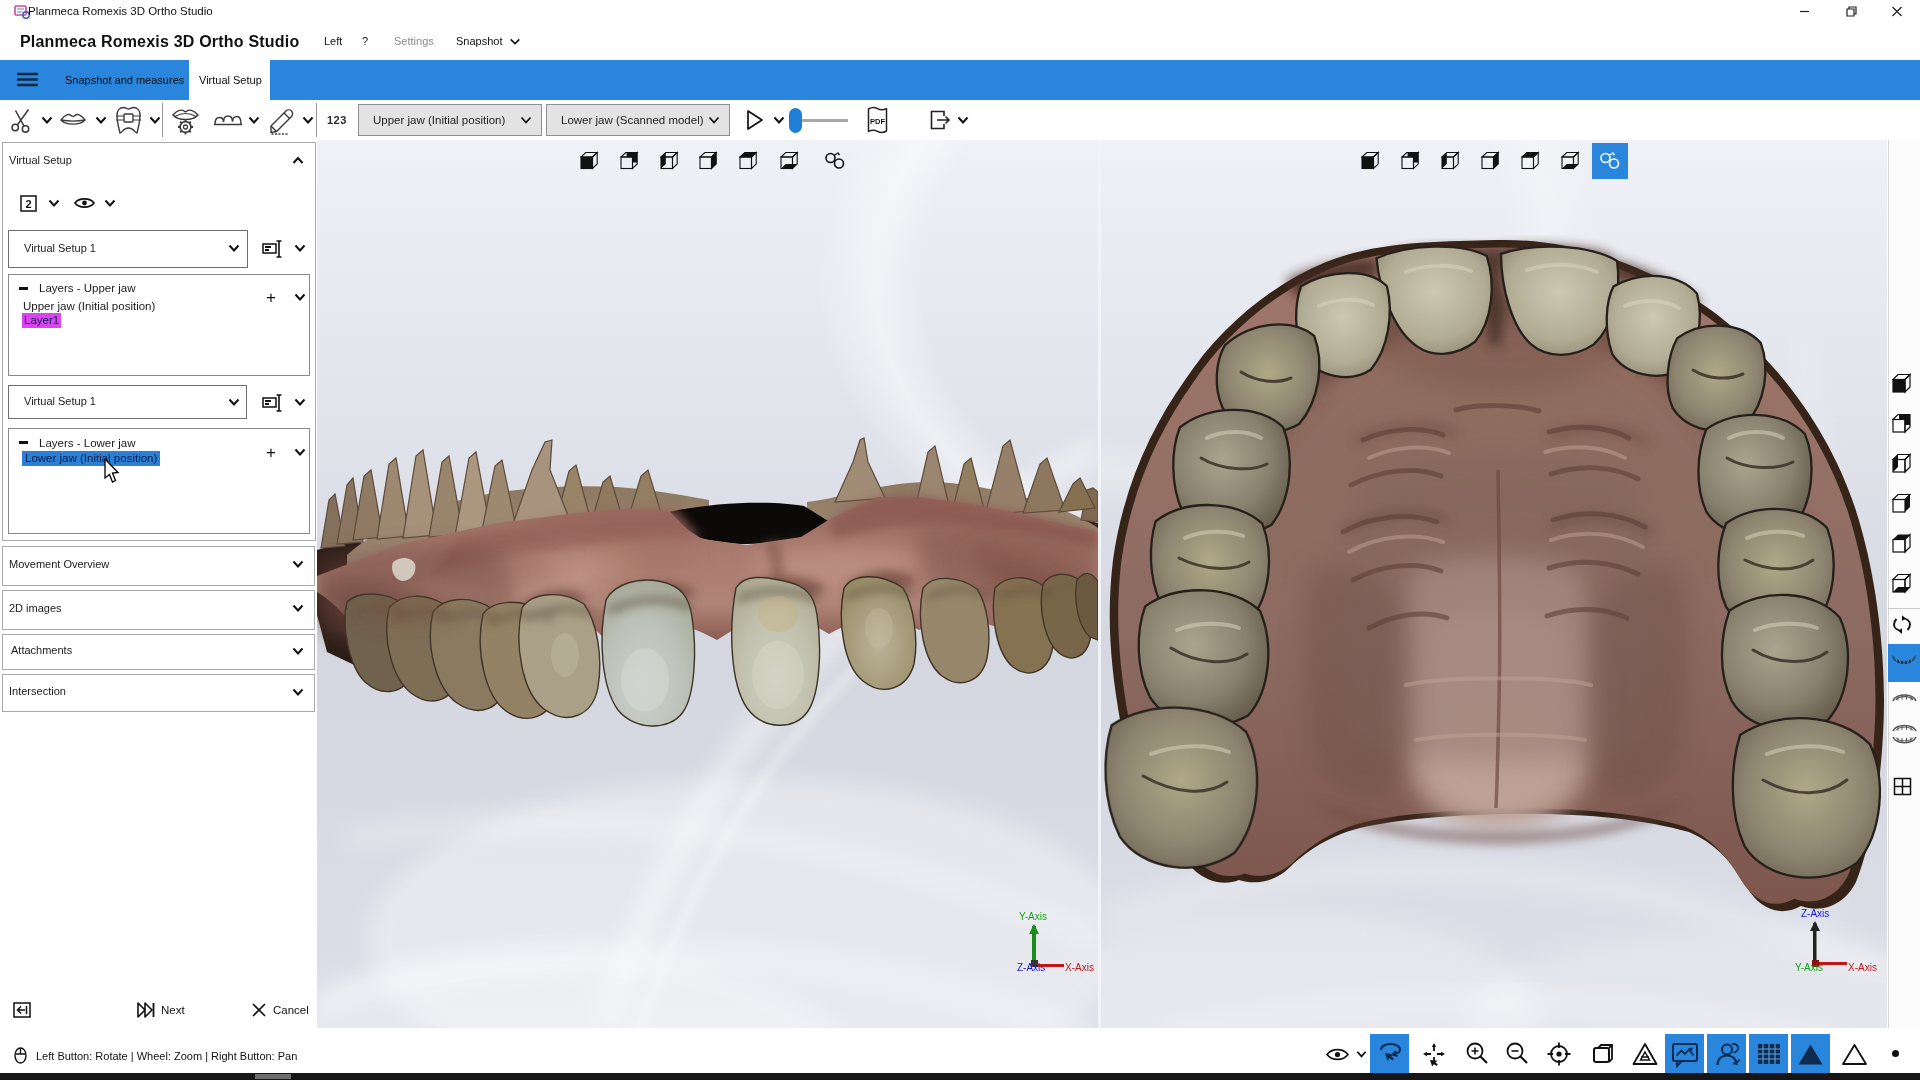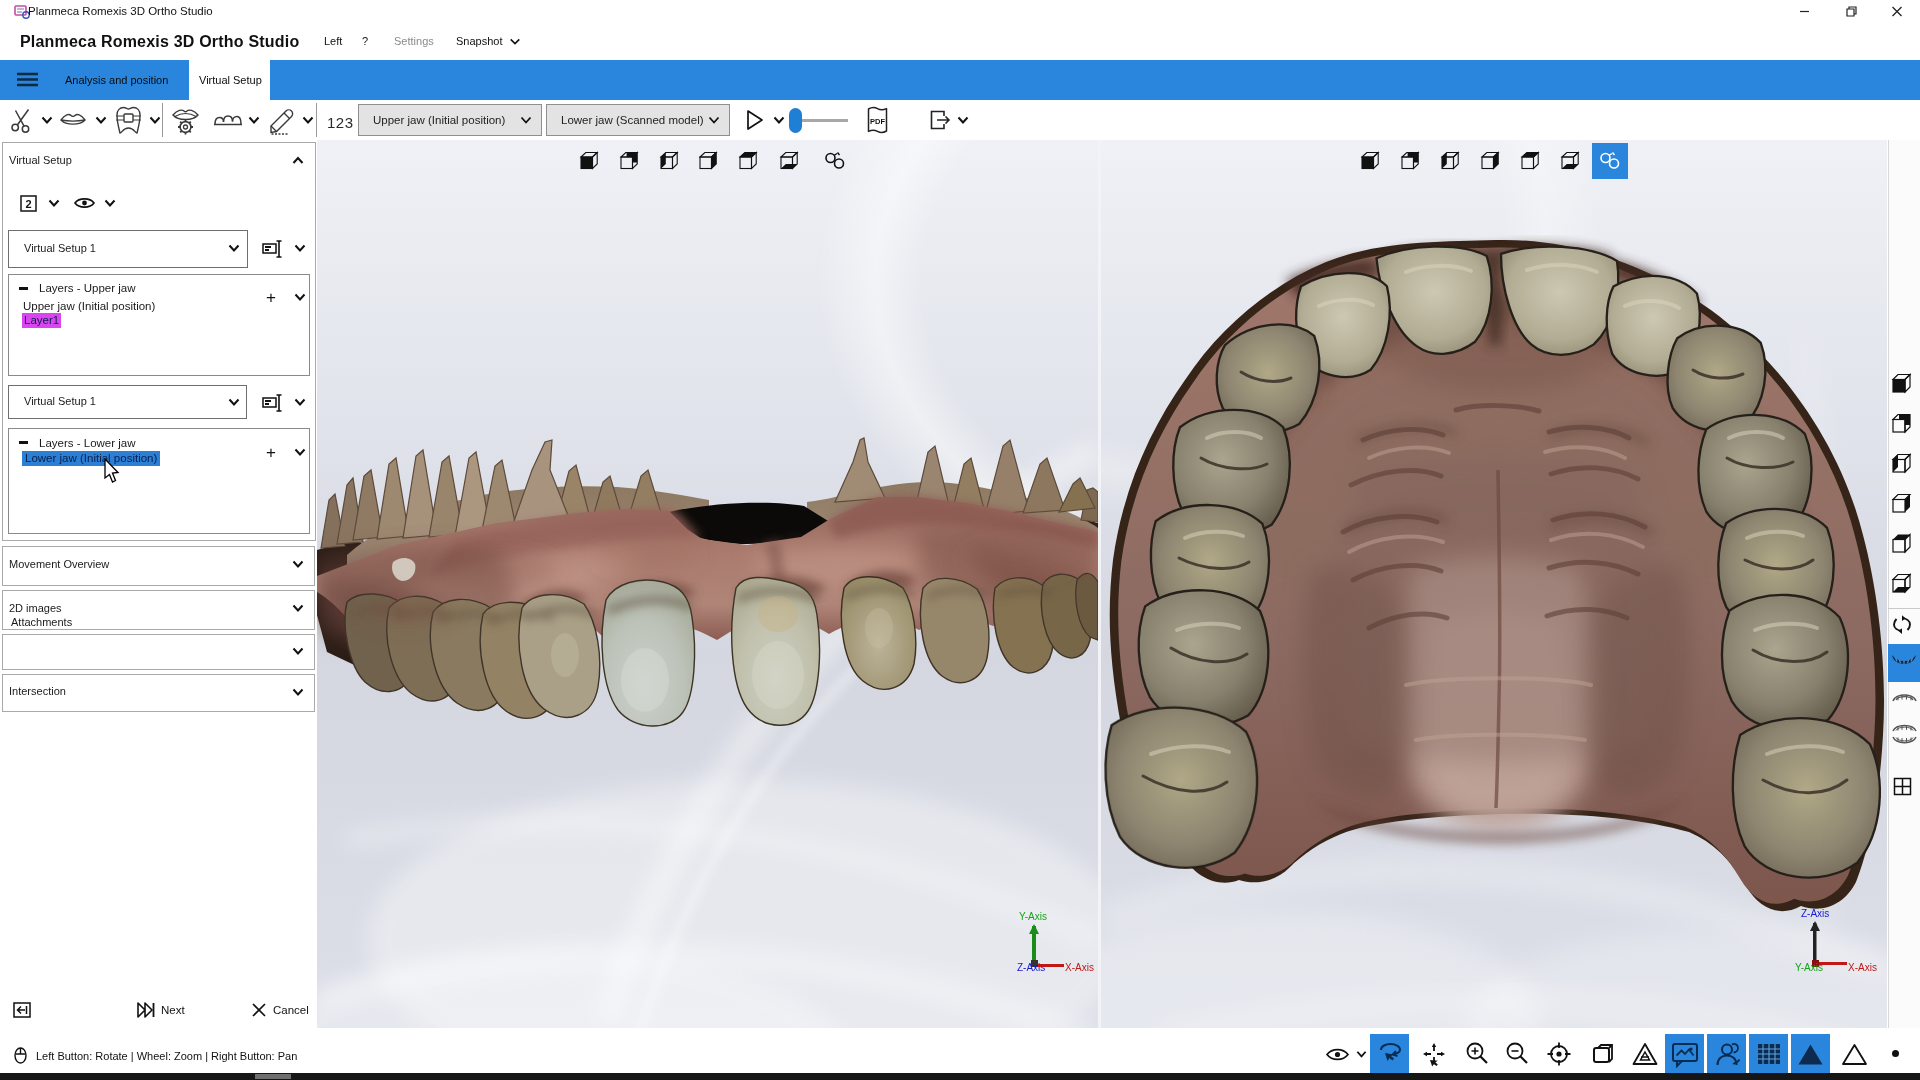--- a/index.html
+++ b/index.html
@@ -76,21 +76,21 @@
   <div class="abs menuitem" style="left:456px">Snapshot</div>
   <svg class="abs" style="left:509px;top:37px" width="12" height="9" viewBox="0 0 14 10">
       <path d="M2 2.5 l5 5 5-5" fill="none" stroke="#111" stroke-width="1.8"></path>
     </svg>
 
   <div id="bluebar" class="abs"></div>
   <div id="whitetab" class="abs"></div>
   <svg class="abs" style="left:17px;top:72px" width="21" height="15" viewBox="0 0 21 15">
     <path d="M0 2 h21 M0 7.5 h21 M0 13 h21" stroke="#0c2a46" stroke-width="2.4"></path>
   </svg>
-  <div class="abs tabtext" style="left:65px">Analysis and position</div>
+  <div class="abs tabtext" style="left:65px">Snapshot and measures</div>
   <div class="abs tabtext" style="left:199px">Virtual Setup</div>
 
   <div id="toolbar" class="abs"></div>
 
   <svg class="abs" style="left:9px;top:107px" width="25" height="26" viewBox="0 0 25 26">
     <g fill="none" stroke="#3a3a3a" stroke-width="1.5">
       <circle cx="6.2" cy="20.5" r="3.2"></circle>
         <circle cx="16.5" cy="22" r="3.2"></circle>
       <path d="M8.5 17.8 L19.5 2.5 M15.2 19.3 L6.5 3.5"></path>
     </g>
@@ -151,21 +151,21 @@
     <g fill="none" stroke="#3a3a3a" stroke-width="1.4">
       <path d="M3 21 L18 6 C19.5 4.5 22 4.5 23.5 6 C25 7.5 25 10 23.5 11.5 L8.5 26.5 L3 27.5 Z"></path>
       <path d="M16 8 L21.5 13.5 M3 21 L8.5 26.5"></path>
       <path d="M3.5 29 h2 M7 29 h2 M10.5 29 h2 M14 29 h2 M17.5 29 h2" stroke-width="1.6"></path>
     </g>
   </svg>
   <svg class="abs" style="left:302px;top:116px" width="12" height="9" viewBox="0 0 12 9">
       <path d="M1.5 1.5 l4.5 5 4.5-5" fill="none" stroke="#111" stroke-width="2"></path>
     </svg>
   <div class="abs tsep" style="left:316px"></div>
-  <div class="abs" style="left:327px;top:114px;font-size:15px;font-weight:normal;color:#2b2b2b;letter-spacing:0.5px">123</div>
+  <div class="abs" style="left:327px;top:114px;font-size:11px;font-weight:bold;color:#2b2b2b;letter-spacing:0.5px">123</div>
 
   <div class="abs combo" style="left:358px;width:184px">
       <span class="ct">Upper jaw (Initial position)</span>
     <svg style="position:absolute;right:9px;top:11px" width="12" height="9" viewBox="0 0 12 9">
         <path d="M1.5 1.5 l4.5 5 4.5-5" fill="none" stroke="#111" stroke-width="1.8"></path>
       </svg>
     </div>
   <div class="abs combo" style="left:546px;width:184px">
       <span class="ct">Lower jaw (Scanned model)</span>
     <svg style="position:absolute;right:9px;top:11px" width="12" height="9" viewBox="0 0 12 9">
@@ -279,21 +279,21 @@
   <div class="abs ptext" style="left:9px;top:558px">Movement Overview</div>
   <svg class="abs" style="left:292px;top:560px" width="12" height="9" viewBox="0 0 12 9">
       <path d="M1.5 1.5 l4.5 5 4.5-5" fill="none" stroke="#111" stroke-width="2"></path>
     </svg>
   <div class="abs pbox" style="left:2px;top:590px;width:313px;height:40px"></div>
   <div class="abs ptext" style="left:9px;top:602px">2D images</div>
   <svg class="abs" style="left:292px;top:604px" width="12" height="9" viewBox="0 0 12 9">
       <path d="M1.5 1.5 l4.5 5 4.5-5" fill="none" stroke="#111" stroke-width="2"></path>
     </svg>
   <div class="abs pbox" style="left:2px;top:634px;width:313px;height:36px"></div>
-  <div class="abs ptext" style="left:11px;top:616px">Attachments</div>
+  <div class="abs ptext" style="left:11px;top:644px">Attachments</div>
   <svg class="abs" style="left:292px;top:647px" width="12" height="9" viewBox="0 0 12 9">
       <path d="M1.5 1.5 l4.5 5 4.5-5" fill="none" stroke="#111" stroke-width="2"></path>
     </svg>
   <div class="abs pbox" style="left:2px;top:674px;width:313px;height:38px"></div>
   <div class="abs ptext" style="left:9px;top:685px">Intersection</div>
   <svg class="abs" style="left:292px;top:688px" width="12" height="9" viewBox="0 0 12 9">
       <path d="M1.5 1.5 l4.5 5 4.5-5" fill="none" stroke="#111" stroke-width="2"></path>
     </svg>
 
   <svg class="abs" style="left:13px;top:1001px" width="18" height="18" viewBox="0 0 18 18">

